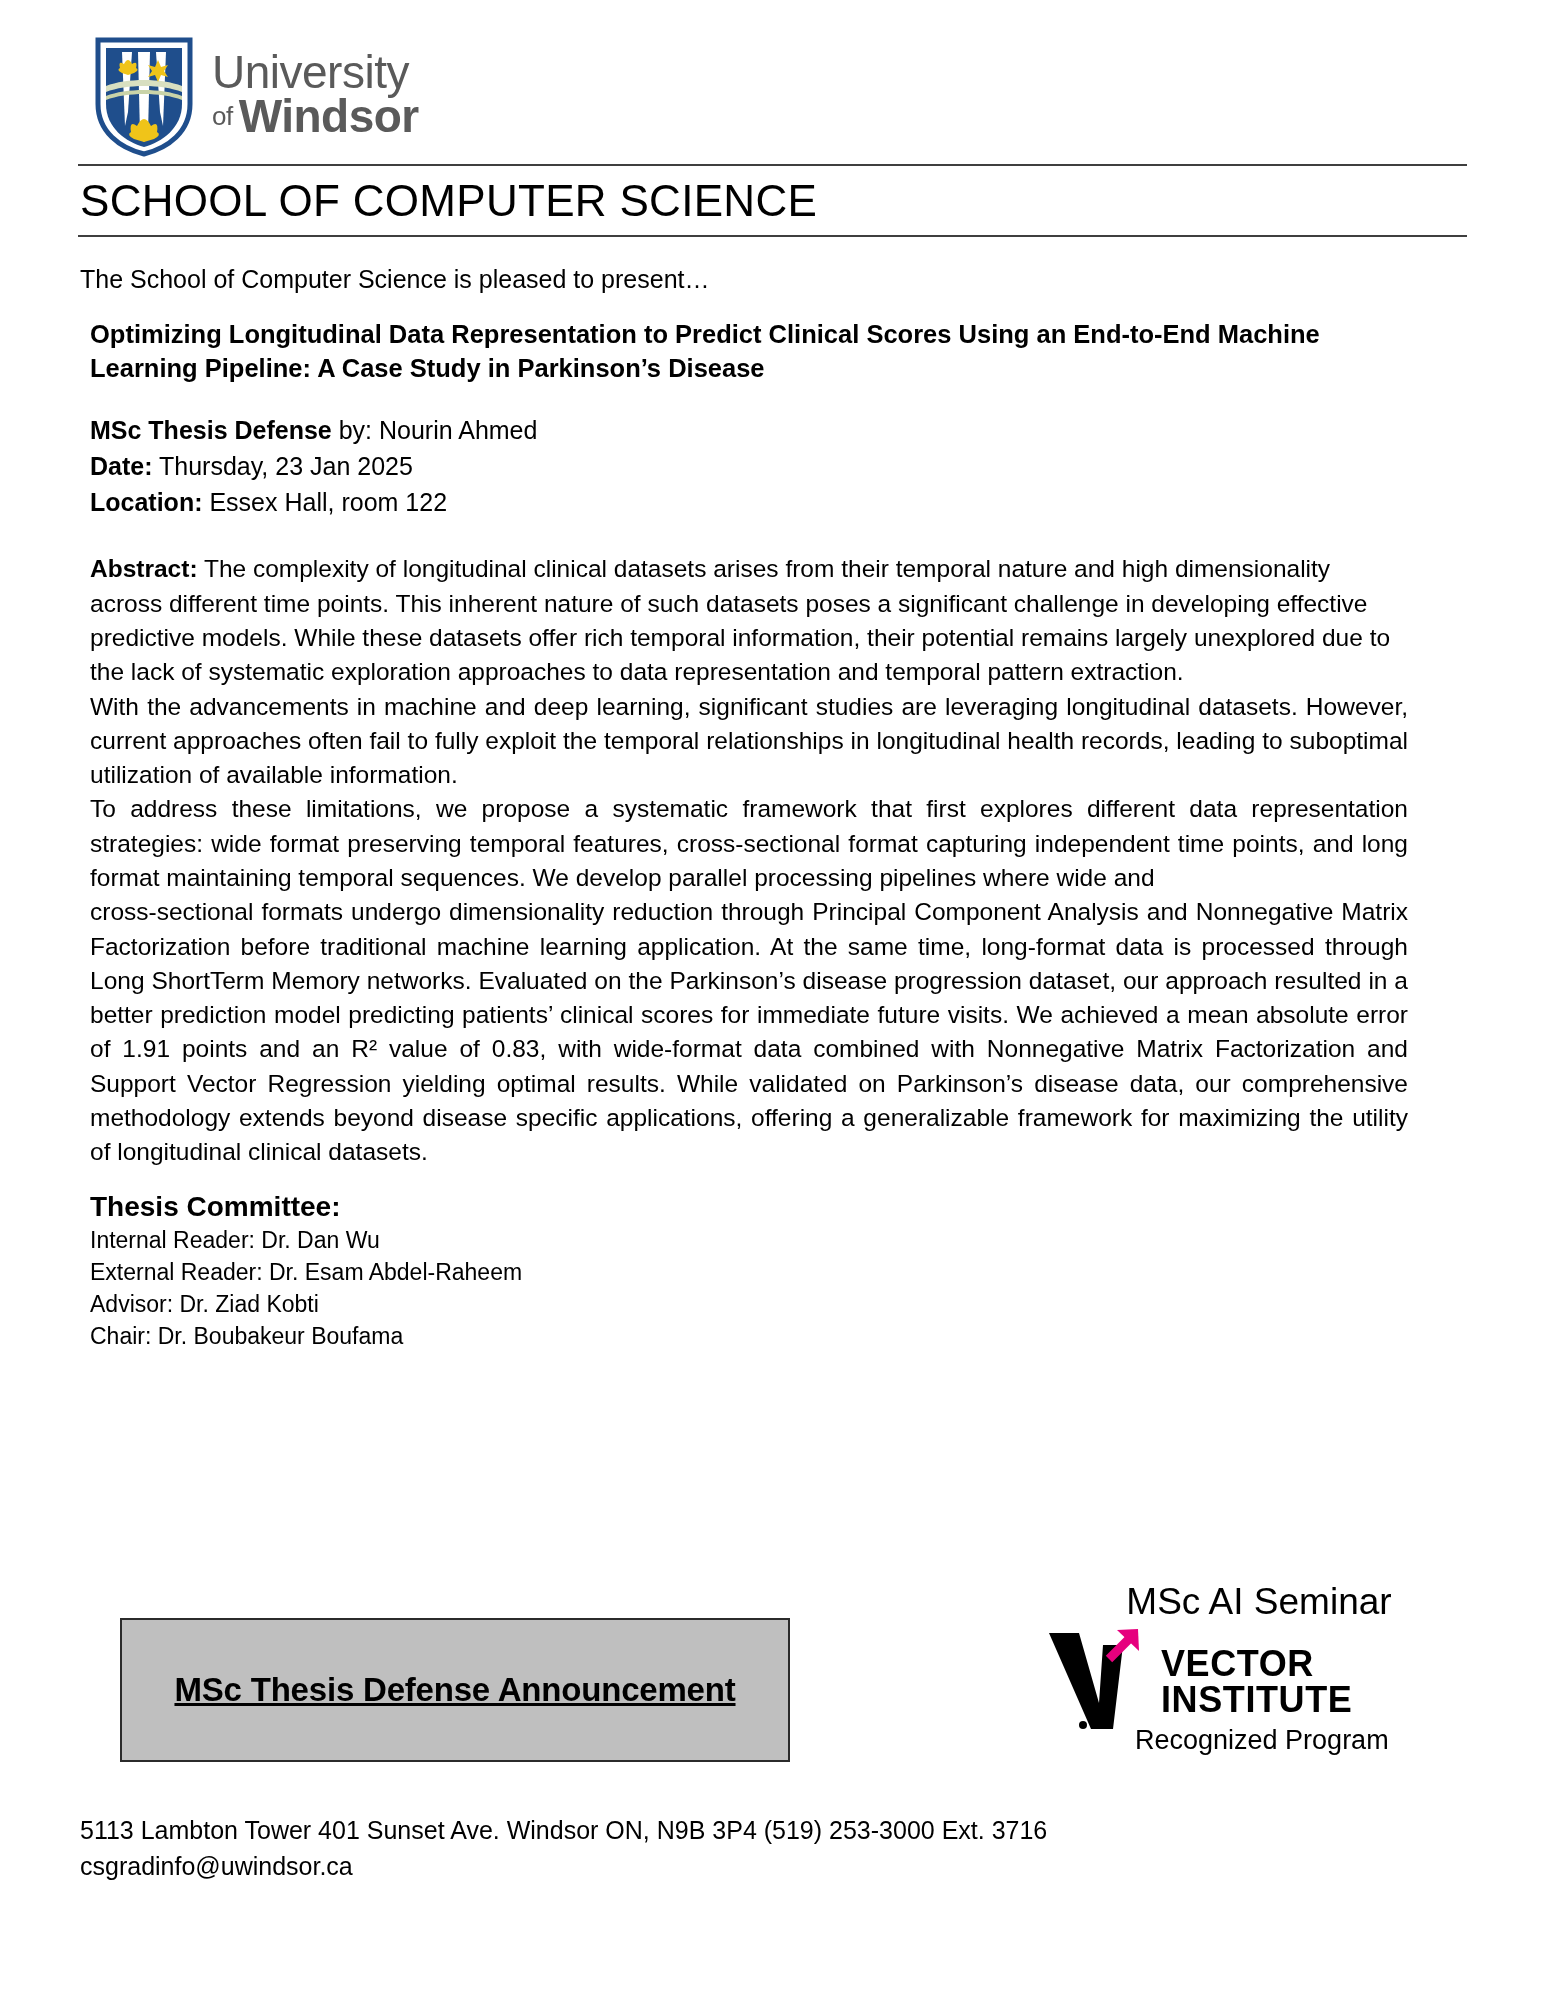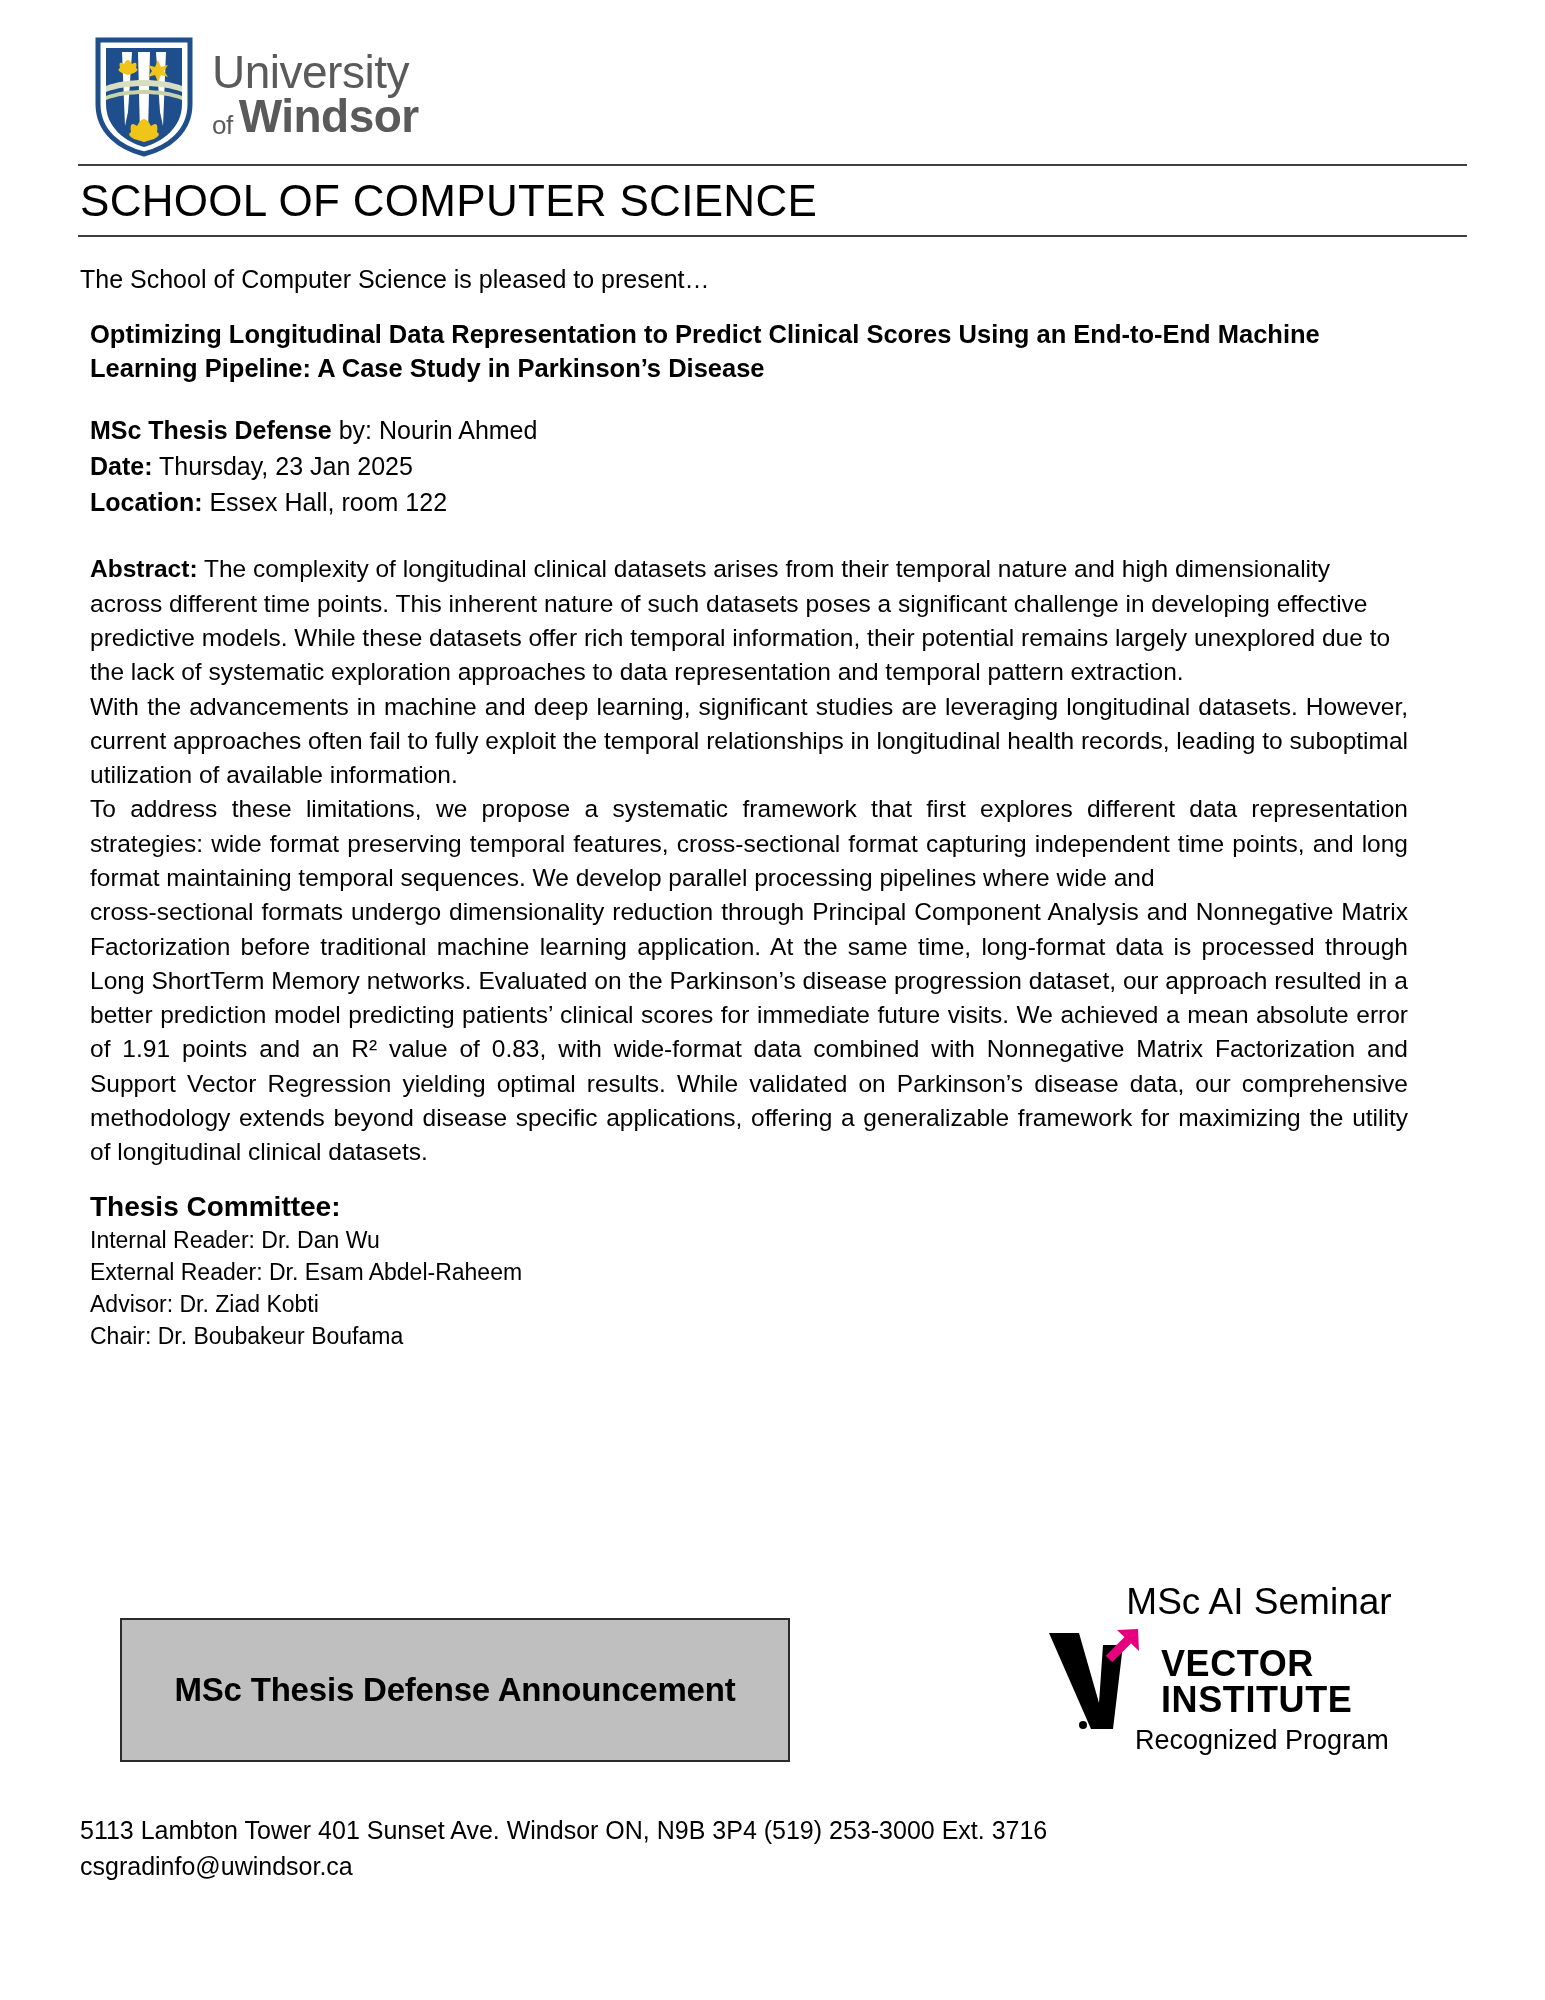--- a/index.html
+++ b/index.html
@@ -45,21 +45,21 @@
   .wm-line1 {
     font-size: 46px;
     font-weight: 400;
     letter-spacing: -0.5px;
   }
   .wm-line2 {
     font-size: 46px;
     font-weight: 700;
     letter-spacing: -0.5px;
     display: flex;
-    align-items: flex-end;
+    align-items: center;
     gap: 6px;
   }
   .wm-of {
     font-size: 26px;
     font-weight: 400;
   }
 
   .rule {
     border: 0;
     border-top: 2px solid #3f3f3f;
@@ -144,20 +144,21 @@
     display: flex;
     align-items: center;
     justify-content: center;
   }
   .announce-text {
     font-size: 33px;
     font-weight: 700;
     letter-spacing: -0.2px;
     color: #000;
     text-align: center;
+    text-decoration: underline;
   }
 
   .vector-block {
     position: absolute;
     right: 8px;
     top: -18px;
     width: 420px;
     text-align: left;
   }
   .seminar-title {

